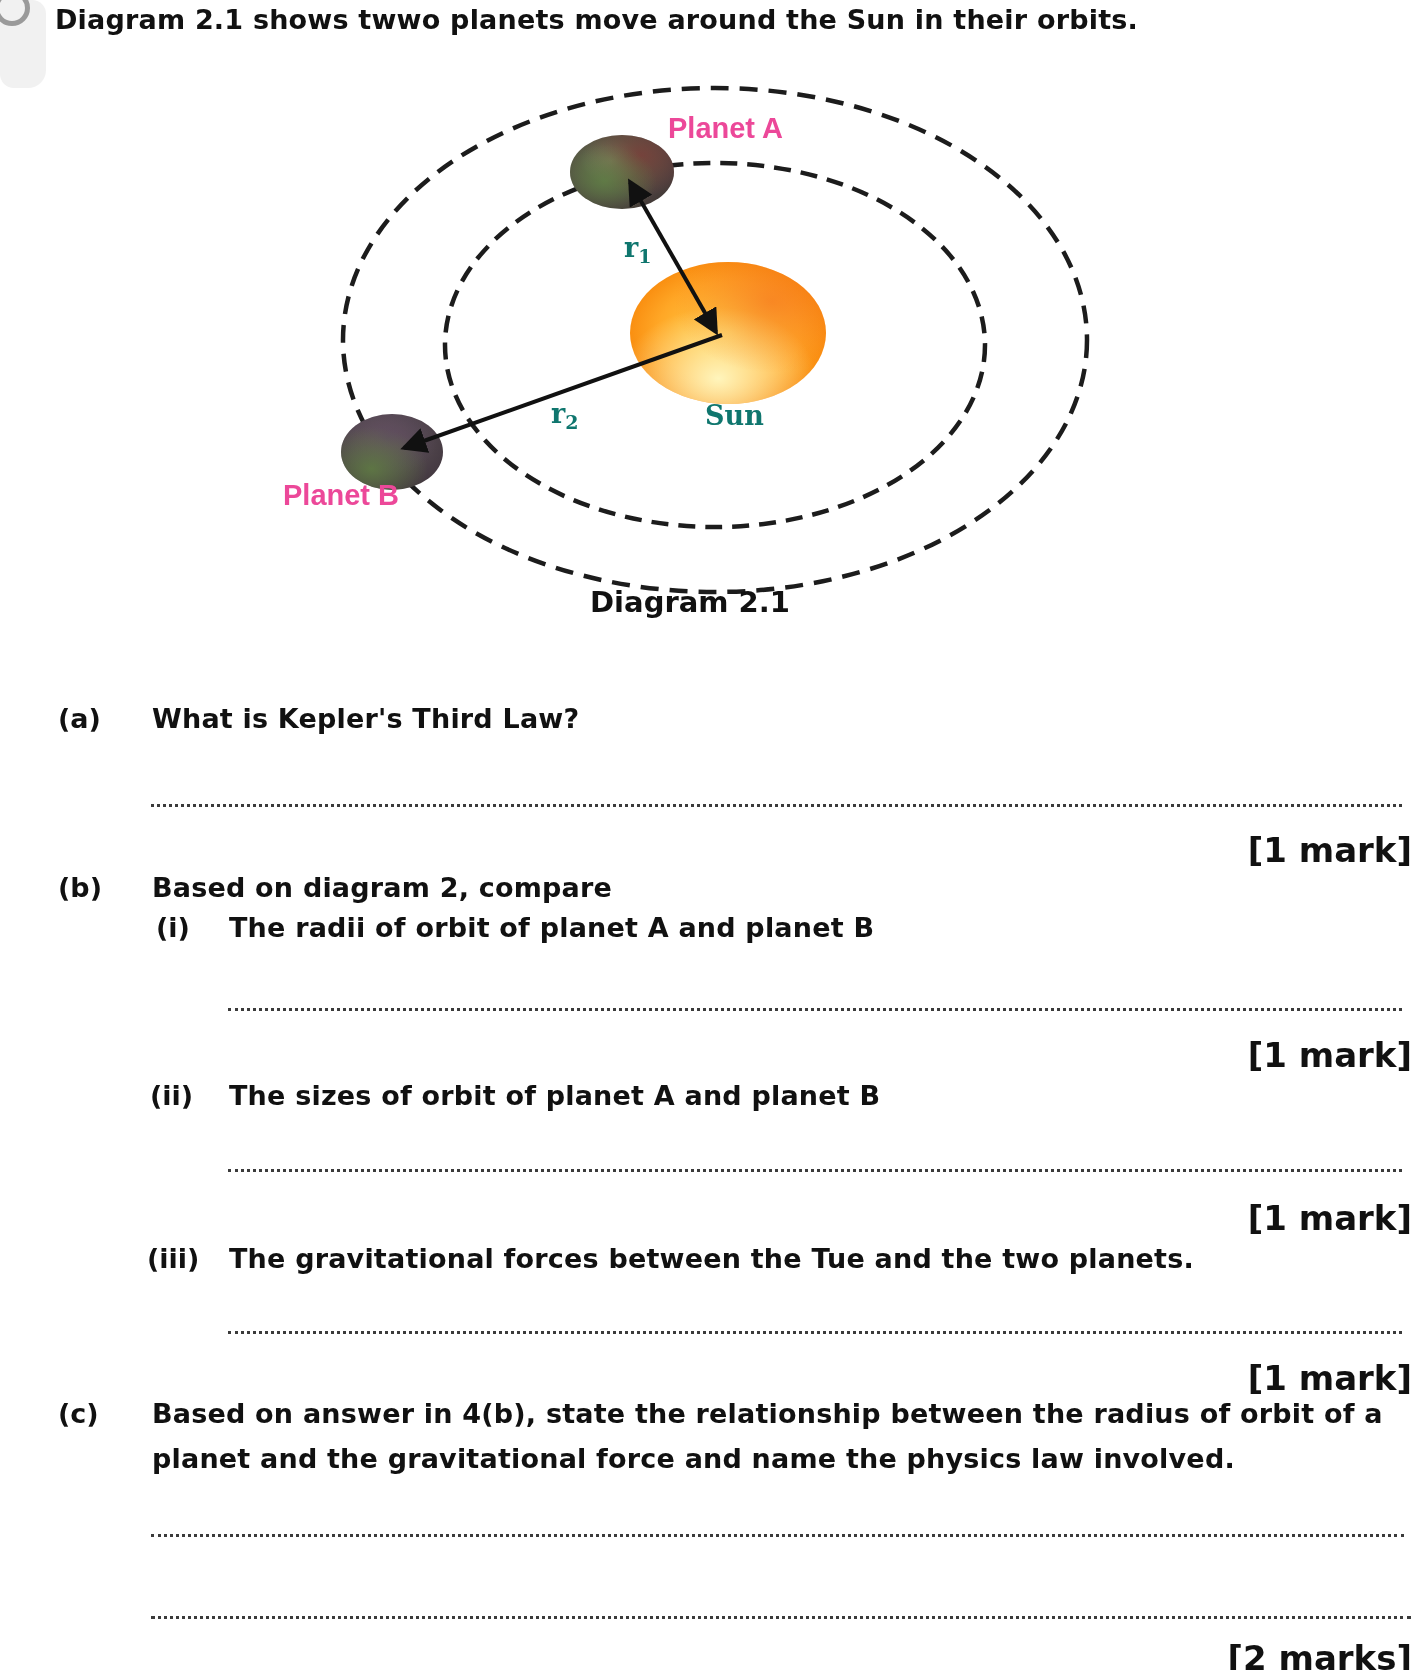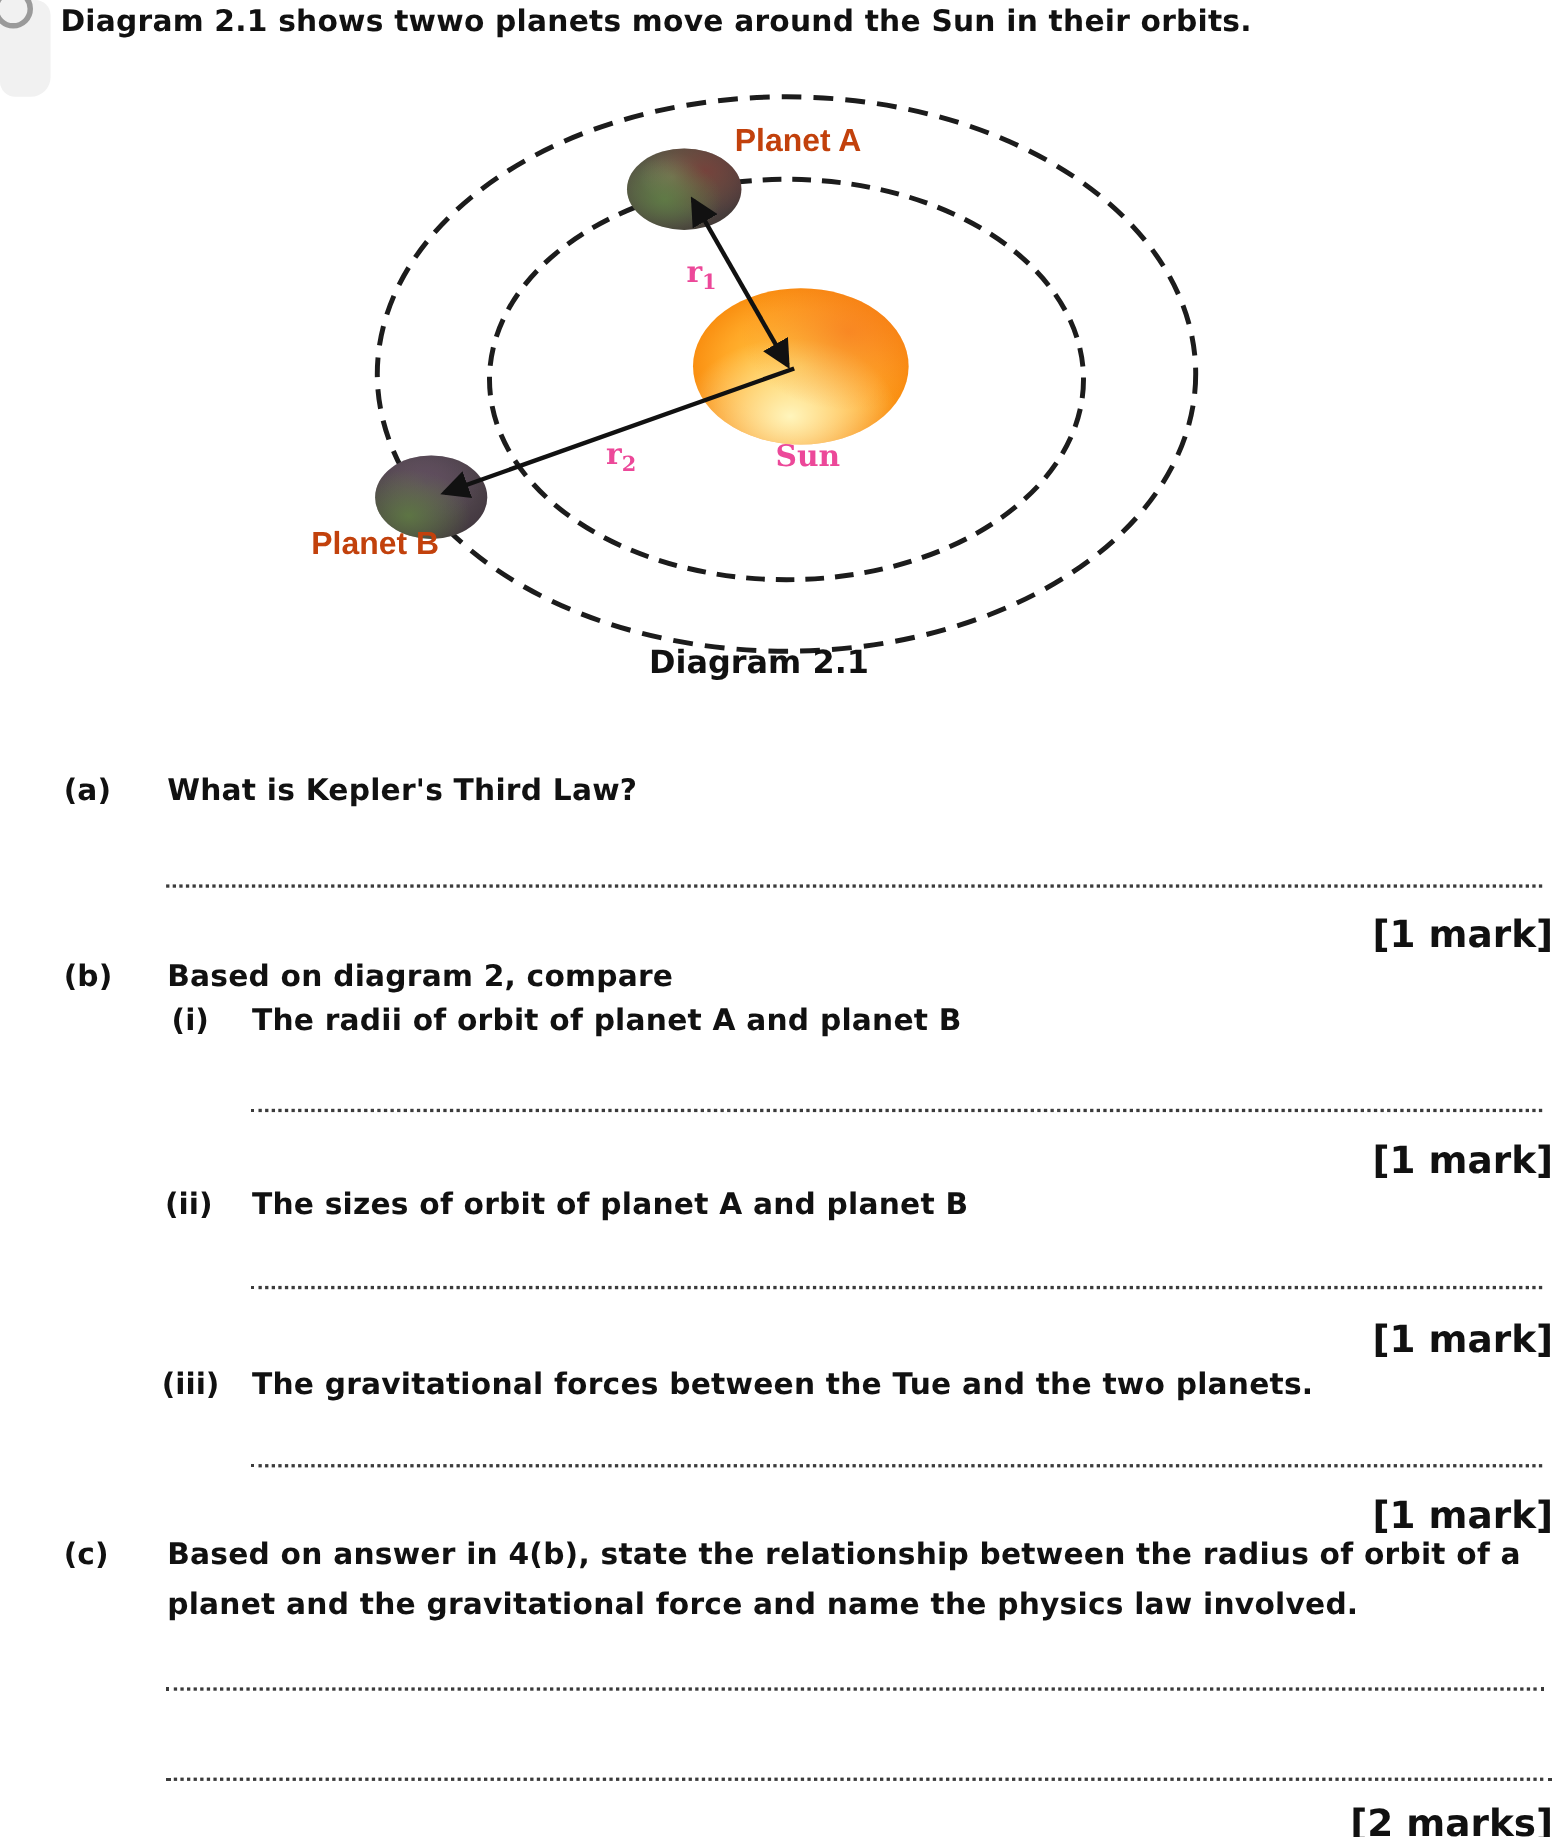--- a/index.html
+++ b/index.html
@@ -10,24 +10,24 @@
   
   .corner-rect{left:0;top:0;width:46px;height:88px;background:#f1f1f1;
                border-radius:0 14px 18px 14px;}
   .corner-ring{left:-6px;top:-10px;width:26px;height:26px;border:5px solid #9a9a9a;
                border-radius:50%;background:transparent;}
 
   .title{left:55px;top:4px;font-size:27px;font-weight:600;letter-spacing:0.2px;}
 
   
   .diagram-svg{left:0;top:70px;}
-  .dlabel-bold{font-weight:700;font-size:29px;color:#c2410c;
+  .dlabel-bold{font-weight:700;font-size:29px;color:#ec4899;
                font-family:"Liberation Sans","DejaVu Sans",sans-serif;}
   .dlabel-serif{font-family:"DejaVu Serif","Liberation Serif",serif;
-                font-weight:700;font-size:27px;color:#ec4899;}
+                font-weight:700;font-size:27px;color:#0f766e;}
   .dlabel-serif sub{font-size:19px;}
   .caption{left:490px;top:585px;width:400px;text-align:center;
            font-size:29px;font-weight:600;}
 
   
   .qnum{font-size:27px;font-weight:600;}
   .qtext{font-size:27px;font-weight:600;letter-spacing:0.2px;}
   .marks{font-size:34px;font-weight:700;text-align:right;right:5px;width:300px;}
   .dotline{height:0;border-bottom:3px dotted #3b3b3b;}
 </style>

